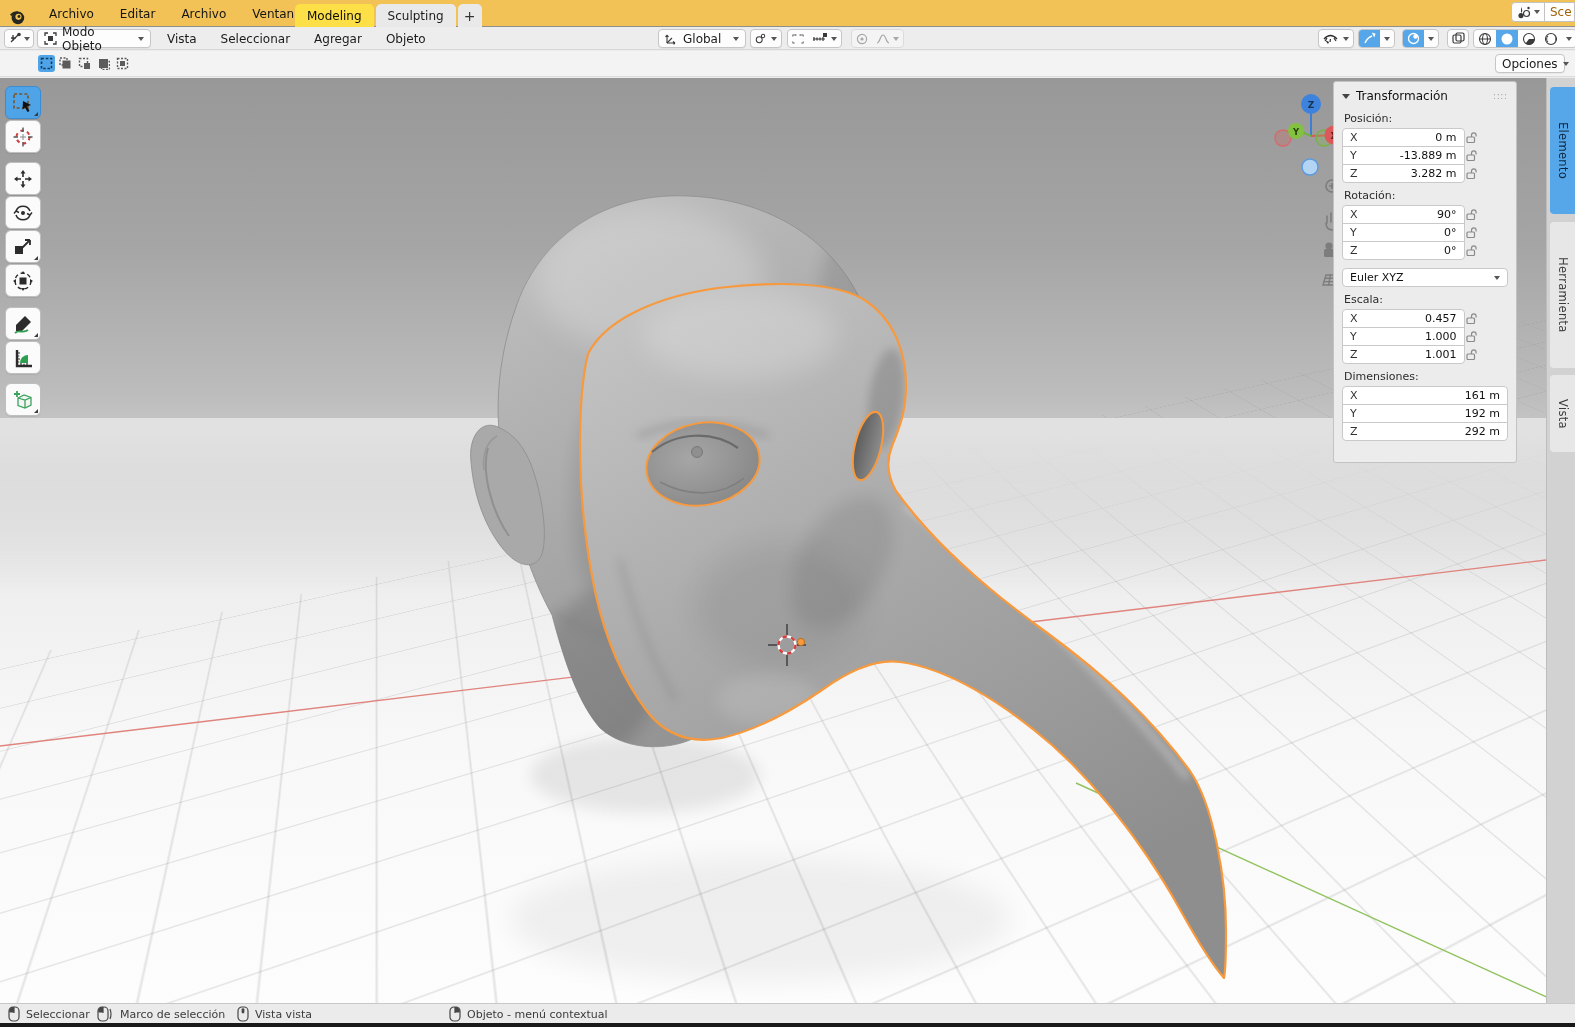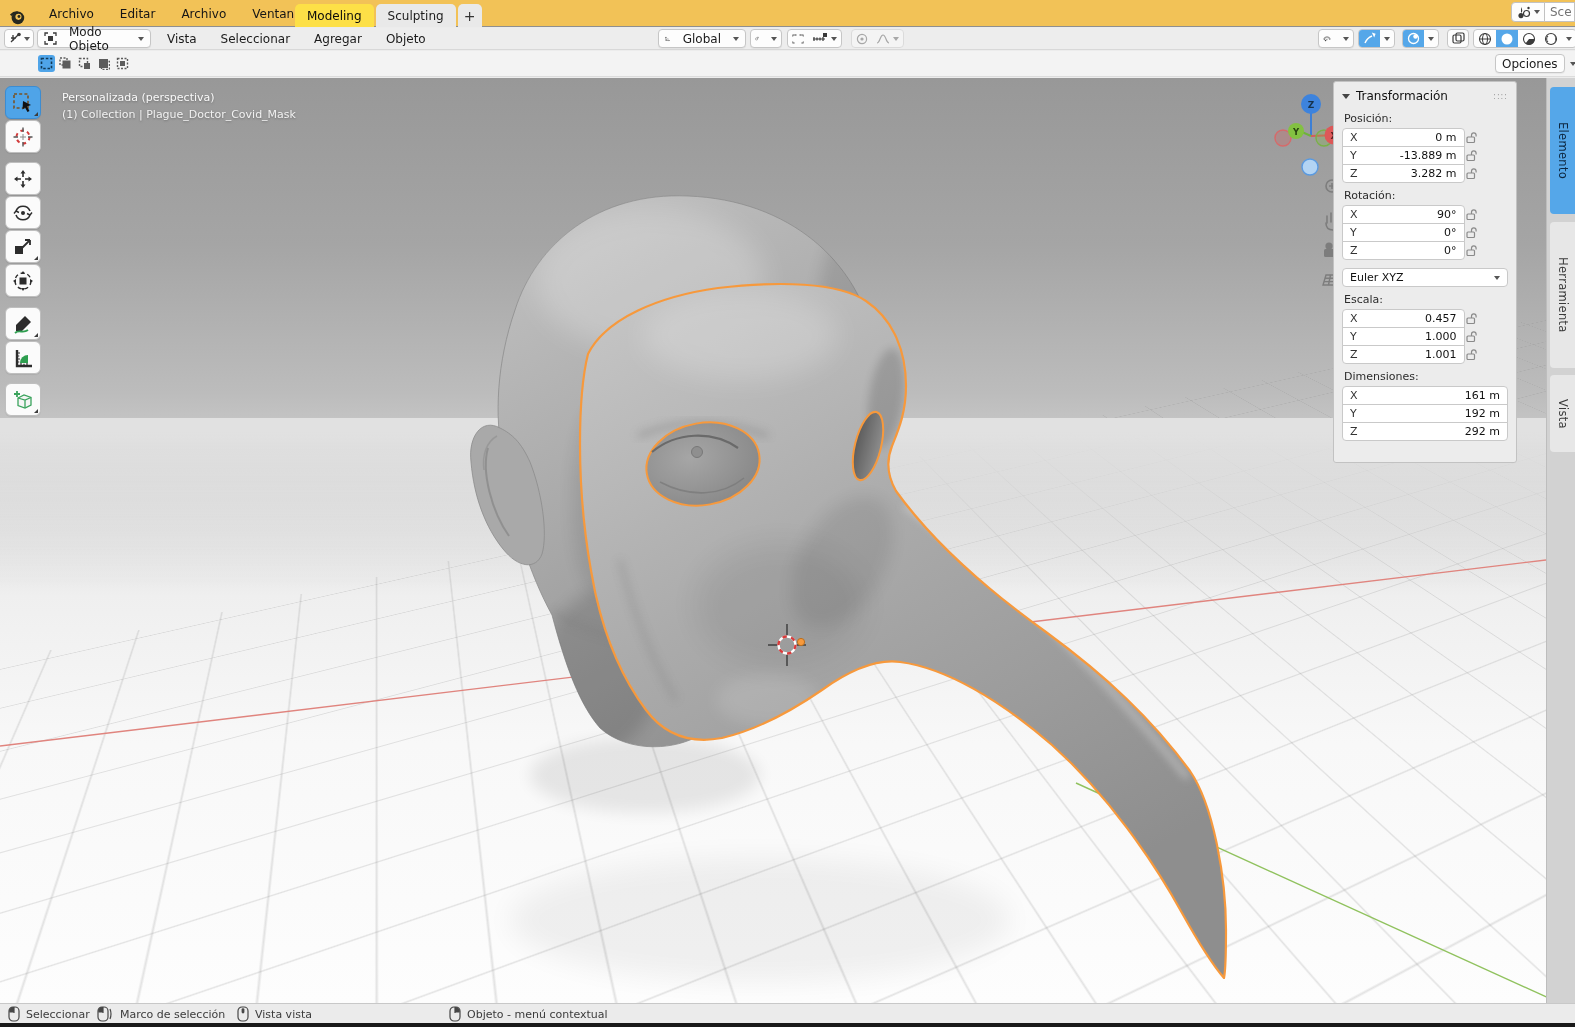--- a/index.html
+++ b/index.html
@@ -17,29 +17,29 @@
   .ws-tabs { position:absolute; left:295px; top:4px; display:flex; height:23px; align-items:flex-end; }
   .ws-tab { height:23px; padding:0 12px; display:flex; align-items:center; font-size:12px;
             background:#e9e9e9; color:#1c1c1c; border-radius:5px 5px 0 0; margin-right:2px; }
   .ws-tab.active { background:#fde047; color:#0b0b0b; }
   .ws-add { height:23px; width:24px; display:flex; align-items:center; justify-content:center;
             background:#e9e9e9; border-radius:5px 5px 0 0; font-size:14px; color:#333; }
   .tb-right { position:absolute; right:0; top:2px; display:flex; align-items:center; }
   .scene-btn { width:34px; height:20px; background:#fdfdfd; border:1px solid #c2c2c2;
                border-radius:4px 0 0 4px; display:flex; align-items:center; justify-content:center; gap:2px; }
   .scene-field { width:30px; height:20px; background:#ffffff; border:1px solid #c2c2c2; border-left:none;
-                 display:flex; align-items:center; padding-left:5px; font-size:12px; color:#737373;
+                 display:flex; align-items:center; padding-left:5px; font-size:12px; color:#a16207;
                  overflow:hidden; white-space:nowrap; }
 
   
   .vheader { position:absolute; left:0; top:28px; width:100%; height:22px;
              background:#ededed; border-bottom:1px solid #d8d8d8; }
   .vh-item { position:absolute; top:1px; height:19px; display:flex; align-items:center; }
   .pill { background:#fdfdfd; border:1px solid #c6c6c6; border-radius:4px; height:19px;
-          display:flex; align-items:center; padding:0 6px; gap:12px; box-shadow:0 1px 1px rgba(0,0,0,.05); }
+          display:flex; align-items:center; padding:0 6px; gap:5px; box-shadow:0 1px 1px rgba(0,0,0,.05); }
   .menu-word { padding:0 12px; font-size:12px; color:#1b1b1b; }
   .caret { width:0; height:0; border-left:3.5px solid transparent; border-right:3.5px solid transparent;
            border-top:4px solid #555; display:inline-block; }
   .icon-only { background:#fdfdfd; border:1px solid #c6c6c6; border-radius:4px; height:19px; width:22px;
                display:flex; align-items:center; justify-content:center; }
   .seg { display:flex; align-items:center; height:19px; border:1px solid #c6c6c6; border-radius:4px;
          background:#fdfdfd; overflow:hidden; }
   .seg > div { height:100%; display:flex; align-items:center; justify-content:center; padding:0 4px; }
   .seg .on { background:#55a7e9; }
   .grayed { opacity:.45; }
@@ -453,24 +453,20 @@
           <line x1="787" y1="624" x2="787" y2="637" stroke="#3a3a3a" stroke-width="1.4"></line>
           <line x1="787" y1="653" x2="787" y2="666" stroke="#3a3a3a" stroke-width="1.4"></line>
           <line x1="768" y1="645" x2="779" y2="645" stroke="#3a3a3a" stroke-width="1.4"></line>
           <line x1="795" y1="645" x2="806" y2="645" stroke="#3a3a3a" stroke-width="1.4"></line>
           <circle cx="787" cy="645" r="8.5" fill="none" stroke="#ffffff" stroke-width="2.4"></circle>
           <circle cx="787" cy="645" r="8.5" fill="none" stroke="#d83b3b" stroke-width="2.4" stroke-dasharray="4.4 4.4"></circle>
           <circle cx="801" cy="642" r="3.6" fill="#f7993c" stroke="#b96f1e" stroke-width="1"></circle>
         </g>
       </svg>
 
-      <div class="vp-label">
-        <div>Personalizada (perspectiva)</div>
-        <div class="l2">(1) Collection | Plague_Doctor_Covid_Mask</div>
-      </div>
 
       <div class="ltool">
         <div class="tbtn active">
           <svg width="22" height="22" viewBox="0 0 22 22">
             <rect x="2" y="2" width="14" height="14" fill="none" stroke="#7a5325" stroke-width="1.6" stroke-dasharray="3 2.2"></rect>
             <path d="M11,9 L19,13 L15,14.5 L17.5,19 L15.5,20 L13,15.5 L10.5,17.5 Z" fill="#111"></path>
           </svg>
             <span class="sub"></span>
         </div>
         <div class="tbtn">

